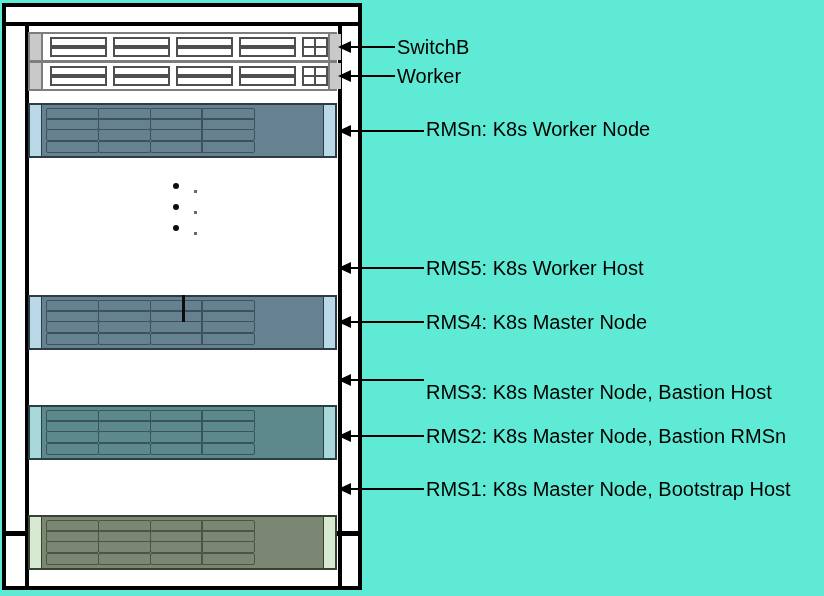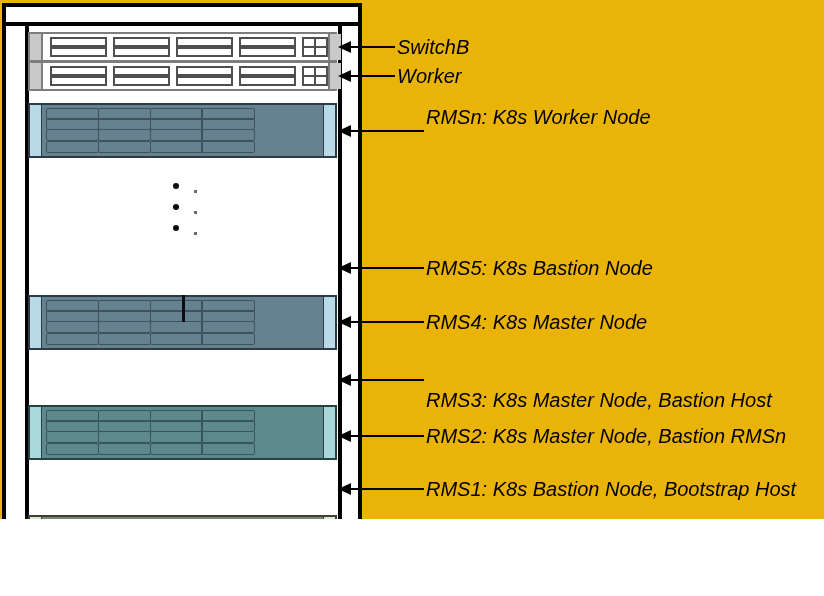--- a/index.html
+++ b/index.html
@@ -1,18 +1,18 @@
 <!DOCTYPE html>
 <html><head>
 <meta charset="utf-8">
 <style>
   html,body { margin:0; padding:0; background:#fff; }
   #stage {
-    position:relative; width:824px; height:519px; background:#eab308;
-    font-family:"Liberation Sans", sans-serif; overflow:hidden;font-style:italic;
+    position:relative; width:824px; height:596px; background:#5eead4;
+    font-family:"Liberation Sans", sans-serif; overflow:hidden;
   }
   
   .rack-outer { position:absolute; left:2px; top:3px; width:360px; height:587px;
     border:4px solid #000; box-sizing:border-box; background:#fff; }
   .hbar { position:absolute; background:#000; }
   .top-divider { left:2px; top:22px; width:360px; height:4px; }
   .bottom-divider { left:2px; top:531px; width:360px; height:5px; }
   .rail { position:absolute; top:26px; width:4px; height:560px; background:#000; }
   .rail-left { left:25px; } .rail-right { left:338px; }
 
@@ -58,24 +58,24 @@
   .arrowhead { position:absolute; left:338px; width:0; height:0;
     border-top:6px solid transparent; border-bottom:6px solid transparent;
     border-right:13px solid #000; }
   .cline { position:absolute; left:349px; height:2px; background:#000; }
   .cline-short { width:46px; } .cline-long { width:75px; }
   .clabel { position:absolute; font-size:20px; line-height:24px; color:#000; white-space:nowrap; }
   .clabel-short { left:397px; } .clabel-long { left:426px; }
 
   .y-switchb .arrowhead{top:41px} .y-switchb .cline{top:46px} .y-switchb .clabel{top:35px}
   .y-switcha .arrowhead{top:70px} .y-switcha .cline{top:75px} .y-switcha .clabel{top:64px}
-  .y-rmsn   .arrowhead{top:125px} .y-rmsn .cline{top:130px} .y-rmsn .clabel{top:105px}
+  .y-rmsn   .arrowhead{top:125px} .y-rmsn .cline{top:130px} .y-rmsn .clabel{top:117px}
   .y-rms5   .arrowhead{top:262px} .y-rms5 .cline{top:267px} .y-rms5 .clabel{top:256px}
   .y-rms4   .arrowhead{top:316px} .y-rms4 .cline{top:321px} .y-rms4 .clabel{top:310px}
-  .y-rms3   .arrowhead{top:374px} .y-rms3 .cline{top:379px} .y-rms3 .clabel{top:388px}
+  .y-rms3   .arrowhead{top:374px} .y-rms3 .cline{top:379px} .y-rms3 .clabel{top:380px}
   .y-rms2   .arrowhead{top:430px} .y-rms2 .cline{top:435px} .y-rms2 .clabel{top:424px}
   .y-rms1   .arrowhead{top:483px} .y-rms1 .cline{top:488px} .y-rms1 .clabel{top:477px}
 </style>
 </head>
 <body>
 
 <div id="stage">
 
   <div class="rack-outer"></div>
   <div class="hbar top-divider"></div>
@@ -274,36 +274,36 @@
     <div class="clabel clabel-short">Worker</div>
   </div>
   <div class="y-rmsn">
     <div class="arrowhead"></div>
     <div class="cline cline-long"></div>
     <div class="clabel clabel-long">RMSn: K8s Worker Node</div>
   </div>
   <div class="y-rms5">
     <div class="arrowhead"></div>
     <div class="cline cline-long"></div>
-    <div class="clabel clabel-long">RMS5: K8s Bastion Node</div>
+    <div class="clabel clabel-long">RMS5: K8s Worker Host</div>
   </div>
   <div class="y-rms4">
     <div class="arrowhead"></div>
     <div class="cline cline-long"></div>
     <div class="clabel clabel-long">RMS4: K8s Master Node</div>
   </div>
   <div class="y-rms3">
     <div class="arrowhead"></div>
     <div class="cline cline-long"></div>
     <div class="clabel clabel-long">RMS3: K8s Master Node, Bastion Host</div>
   </div>
   <div class="y-rms2">
     <div class="arrowhead"></div>
     <div class="cline cline-long"></div>
     <div class="clabel clabel-long">RMS2: K8s Master Node, Bastion RMSn</div>
   </div>
   <div class="y-rms1">
     <div class="arrowhead"></div>
     <div class="cline cline-long"></div>
-    <div class="clabel clabel-long">RMS1: K8s Bastion Node, Bootstrap Host</div>
+    <div class="clabel clabel-long">RMS1: K8s Master Node, Bootstrap Host</div>
   </div>
 
 </div>
 
 </body></html>

